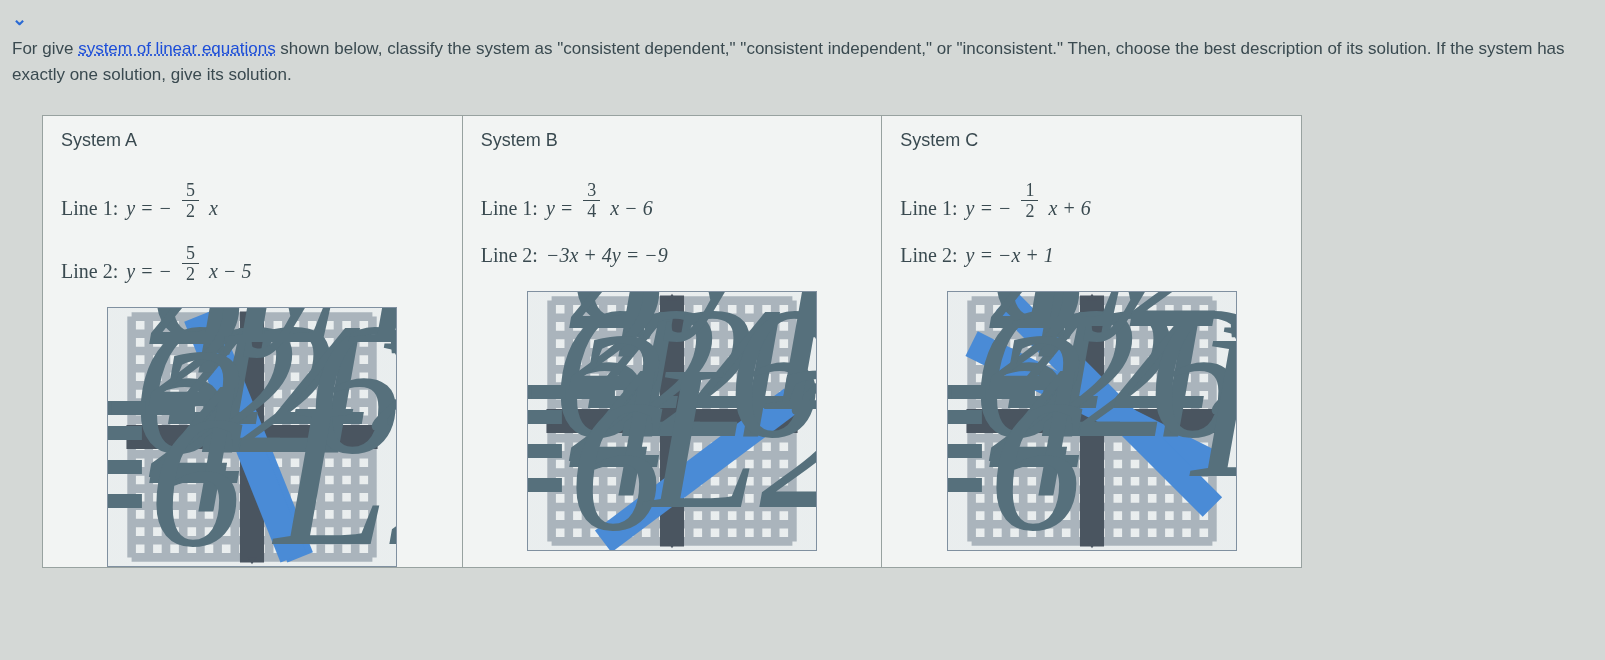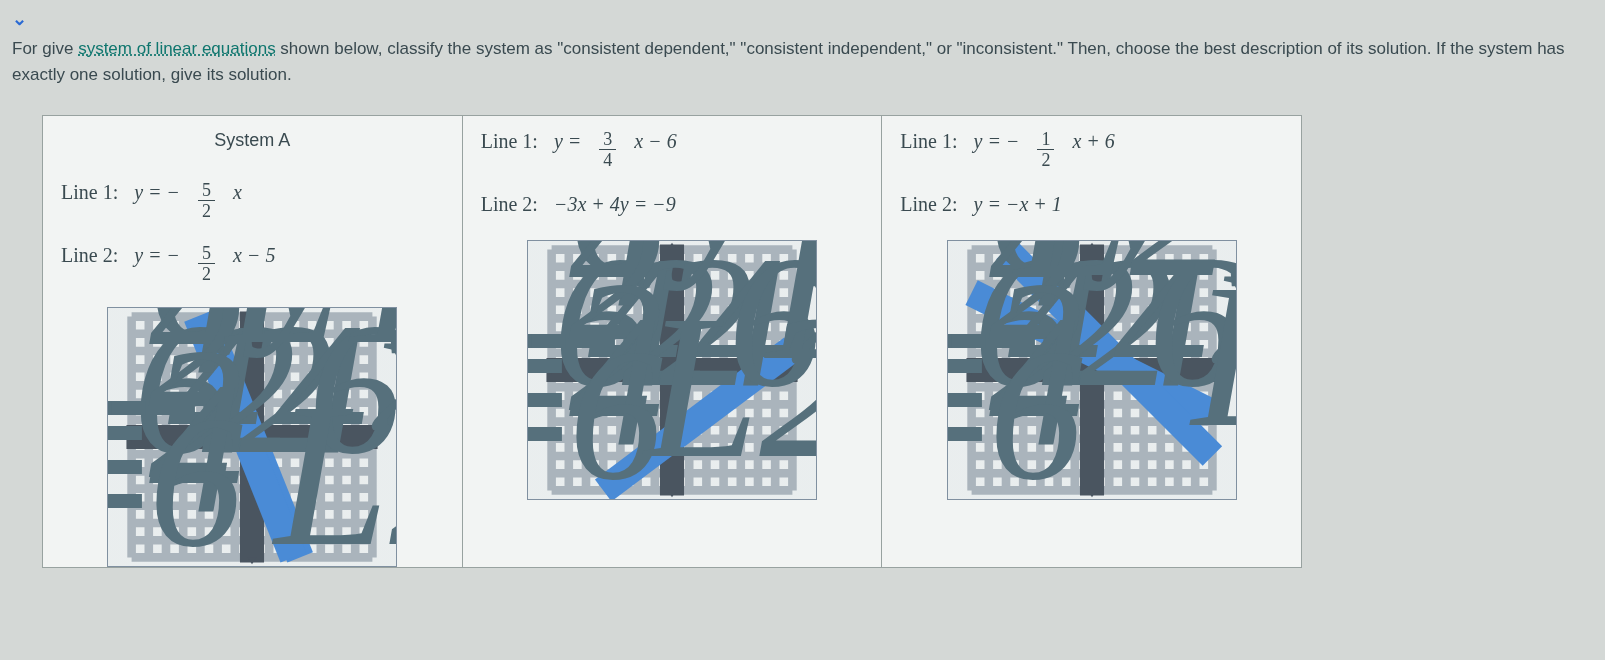--- a/index.html
+++ b/index.html
@@ -18,50 +18,49 @@
       cursor: pointer;
     }
     .question-text {
       font-size: 17px;
       line-height: 1.5;
       color: #3a4a50;
       margin-bottom: 28px;
     }
     .linked {
       text-decoration: underline dotted;
-      color: #0f766e;
+      color: #1d4ed8;
     }
     .systems-wrap {
       background: #f2f4f3;
       border: 1px solid #98a2a0;
       display: flex;
       width: 1260px;
       margin-left: 30px;
     }
     .system {
       flex: 1;
       border-right: 1px solid #98a2a0;
       padding: 14px 18px 0 18px;
       position: relative;
     }
     .system:last-child { border-right: none; }
     .sys-title {
-      text-align: center;
       font-size: 18px;
       color: #3a4a50;
       margin-bottom: 30px;
     }
     .eq {
       font-family: Georgia, 'Times New Roman', serif;
       font-size: 20px;
       color: #3a4a50;
       margin-bottom: 24px;
       display: flex;
-      align-items: flex-start;
-      gap: 16px;
+      align-items: flex-end;
+      gap: 8px;
       white-space: nowrap;
     }
     .frac {
       display: inline-flex;
       flex-direction: column;
       align-items: center;
       vertical-align: middle;
       font-size: 18px;
       line-height: 1;
       margin: 0 2px;
@@ -179,20 +178,21 @@
           <text x="7.1" y="-0.4" font-size="0.75">x</text>
           <text x="0.4" y="-7" font-size="0.75">y</text>
         </g>
         <text class="lbl" x="-1.5" y="-5.5" font-size="0.9">L1</text>
         <text class="lbl" x="1.3" y="6.2" font-size="0.9">L2</text>
       </svg>
     </div>
   </div>
 
   <div class="system">
+    <div class="sys-title">System B</div>
 
     <div class="eq">
       <span>Line 1: </span>
       <span class="ital">y = </span>
       <span class="frac">
         <span class="num">3</span>
         <span class="den">4</span>
       </span>
       <span class="ital">x − 6</span>
     </div>
@@ -261,20 +261,21 @@
           <text x="7.1" y="-0.4" font-size="0.75">x</text>
           <text x="0.4" y="-7" font-size="0.75">y</text>
         </g>
         <text class="lbl" x="5.5" y="-0.7" font-size="0.9">L1</text>
         <text class="lbl" x="-1.6" y="5" font-size="0.9">L2</text>
       </svg>
     </div>
   </div>
 
   <div class="system">
+    <div class="sys-title">System C</div>
 
     <div class="eq">
       <span>Line 1: </span>
       <span class="ital">y = −</span>
       <span class="frac">
         <span class="num">1</span>
         <span class="den">2</span>
       </span>
       <span class="ital">x + 6</span>
     </div>

